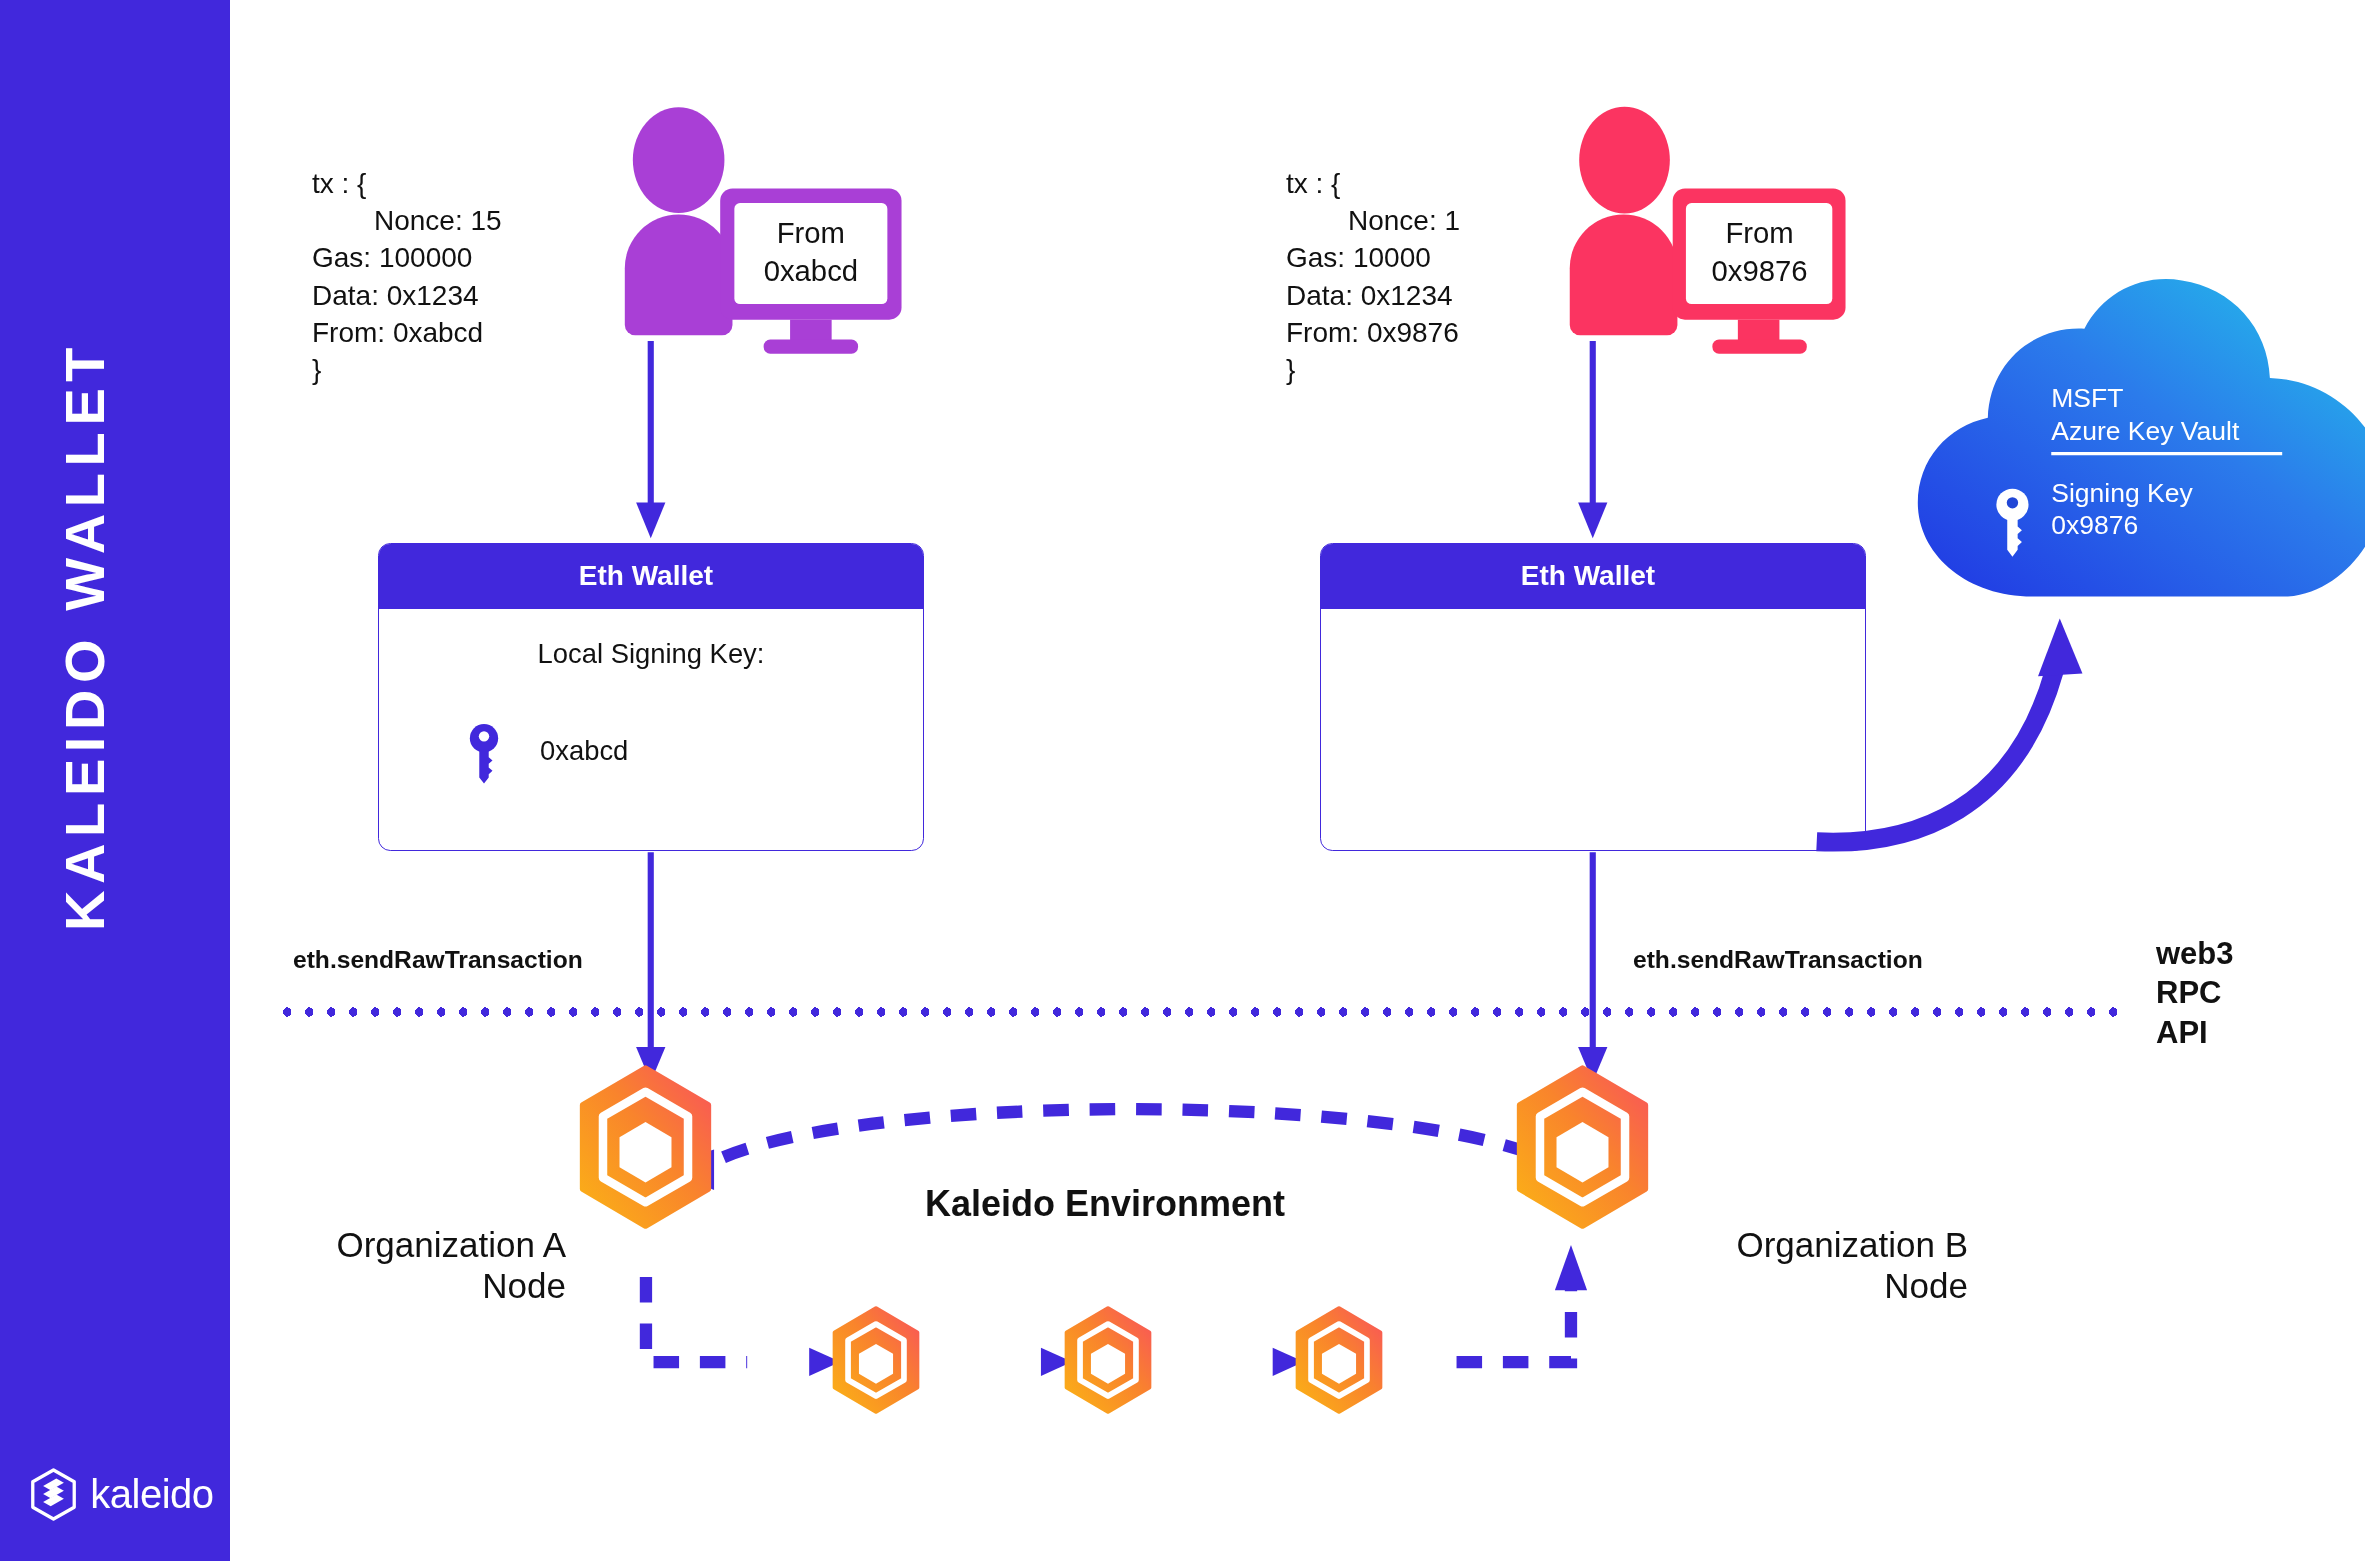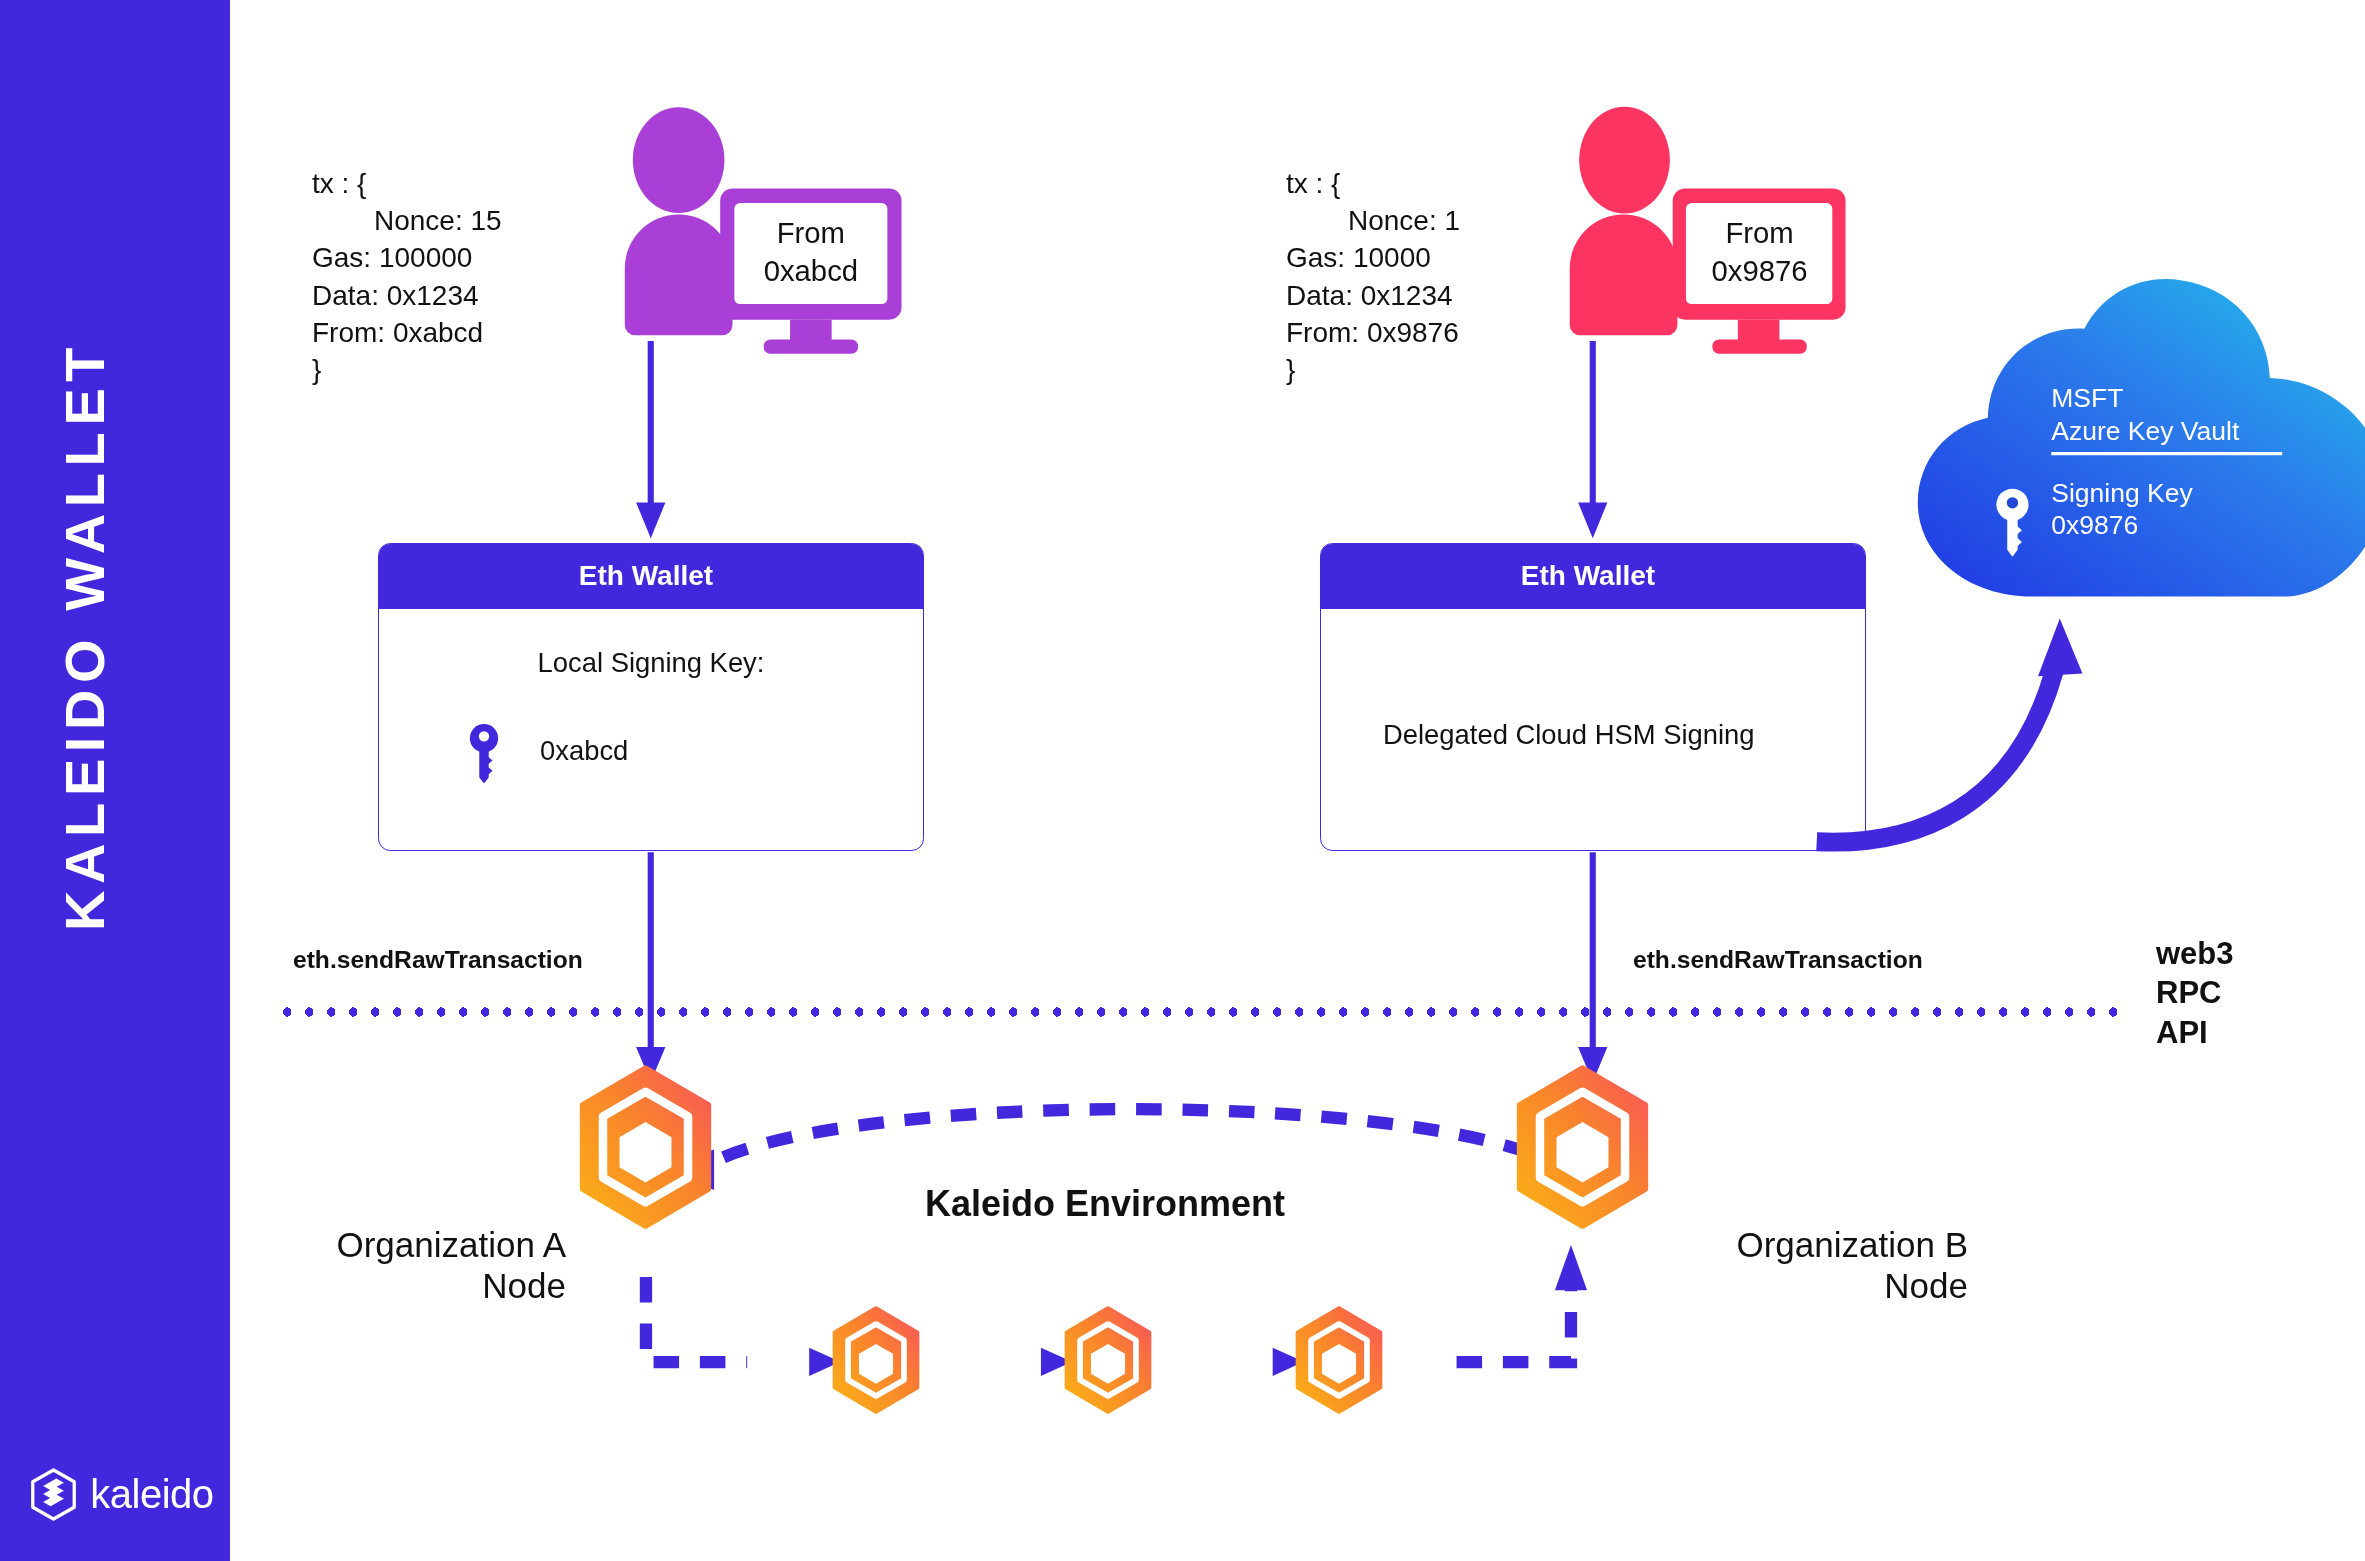--- a/index.html
+++ b/index.html
@@ -71,21 +71,21 @@
     font-family:"Liberation Sans", sans-serif;
   }
   .wallet-body {
     position:relative;
     height:calc(100% - 62px);
   }
   .wallet-sub {
     text-align:center;
     font-size:27.4px;
     color:#111;
-    padding-top:38px;
+    padding-top:29px;
     font-family:"Liberation Sans", sans-serif;
   }
   .keyrow {
     position:absolute;
     left:88px; top:114px;
     display:flex; align-items:center; gap:39px;
   }
   .keyrow .keyval { font-size:27.4px; color:#111; }
   .hsm-line {
     position:absolute;
@@ -216,23 +216,20 @@
     </svg>
   </div>
 
   <svg class="abs" style="left:1571px; top:341px;" width="52" height="203" viewBox="0 0 110 430">
     <line x1="46" y1="0" x2="46" y2="352" stroke="#4128DC" stroke-width="13"></line>
     <polygon points="46,418 15,342 77,342" fill="#4128DC"></polygon>
   </svg>
 
   <div class="wallet-card" style="left:1320px; top:543px; height:308px;">
     <div class="wallet-head">Eth Wallet</div>
-    <div class="wallet-body">
-      <div class="hsm-line">Delegated Cloud HSM Signing</div>
-    </div>
   </div>
 
   <svg class="abs" style="left:1571px; top:852px;" width="52" height="237" viewBox="0 0 110 500">
     <line x1="46" y1="0" x2="46" y2="420" stroke="#4128DC" stroke-width="13"></line>
     <polygon points="46,486 15,412 77,412" fill="#4128DC"></polygon>
   </svg>
 
   <div class="abs rpc-label" style="left:1633px; top:946px;">eth.sendRawTransaction</div>
 
   <svg class="abs" style="left:1812px; top:610px;" width="331" height="246" viewBox="0 0 700 520">

